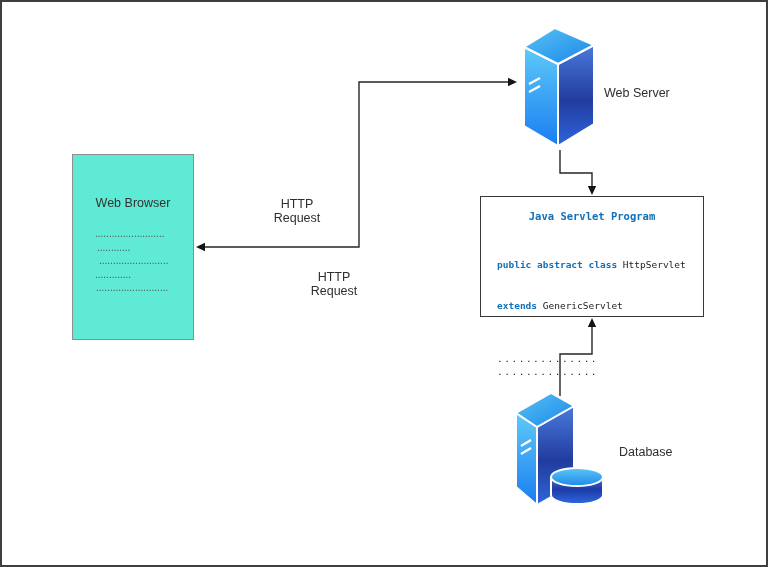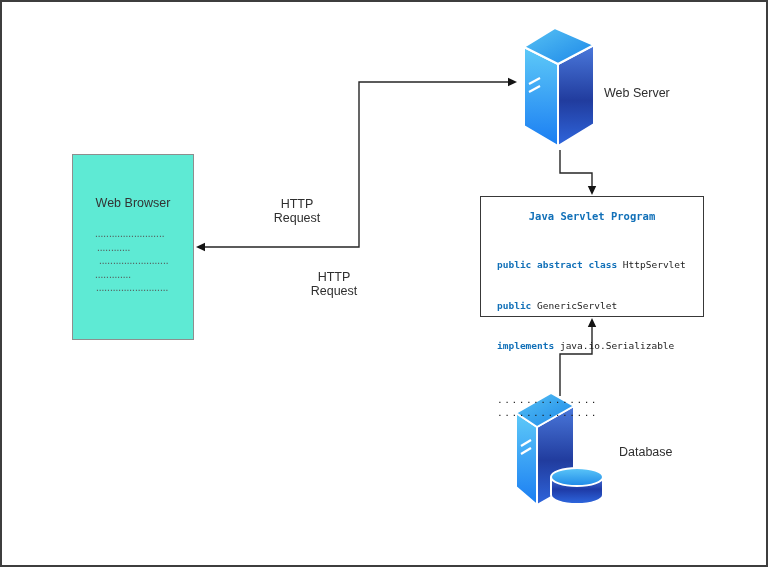--- a/index.html
+++ b/index.html
@@ -172,22 +172,21 @@
       <div>.........................</div>
       <div>.............</div>
       <div>..........................</div>
     </div>
   </div>
 
   <div class="servlet-box">
     <div class="servlet-title">Java Servlet Program</div>
     <div class="servlet-code">
       <div><span class="kw">public abstract class </span><span>HttpServlet</span></div>
-      <div><span class="kw">public </span><span>GenericServlet</span></div>
-      <div><span class="kw">implements </span><span>java.io.Serializable</span></div>
+      <div><span class="kw">extends </span><span>GenericServlet</span></div>
     </div>
     <div class="servlet-dots">
       <div>..............</div>
       <div>..............</div>
     </div>
   </div>
 
   <div class="float-label label-request">
     <div>HTTP</div>
     <div>Request</div>

